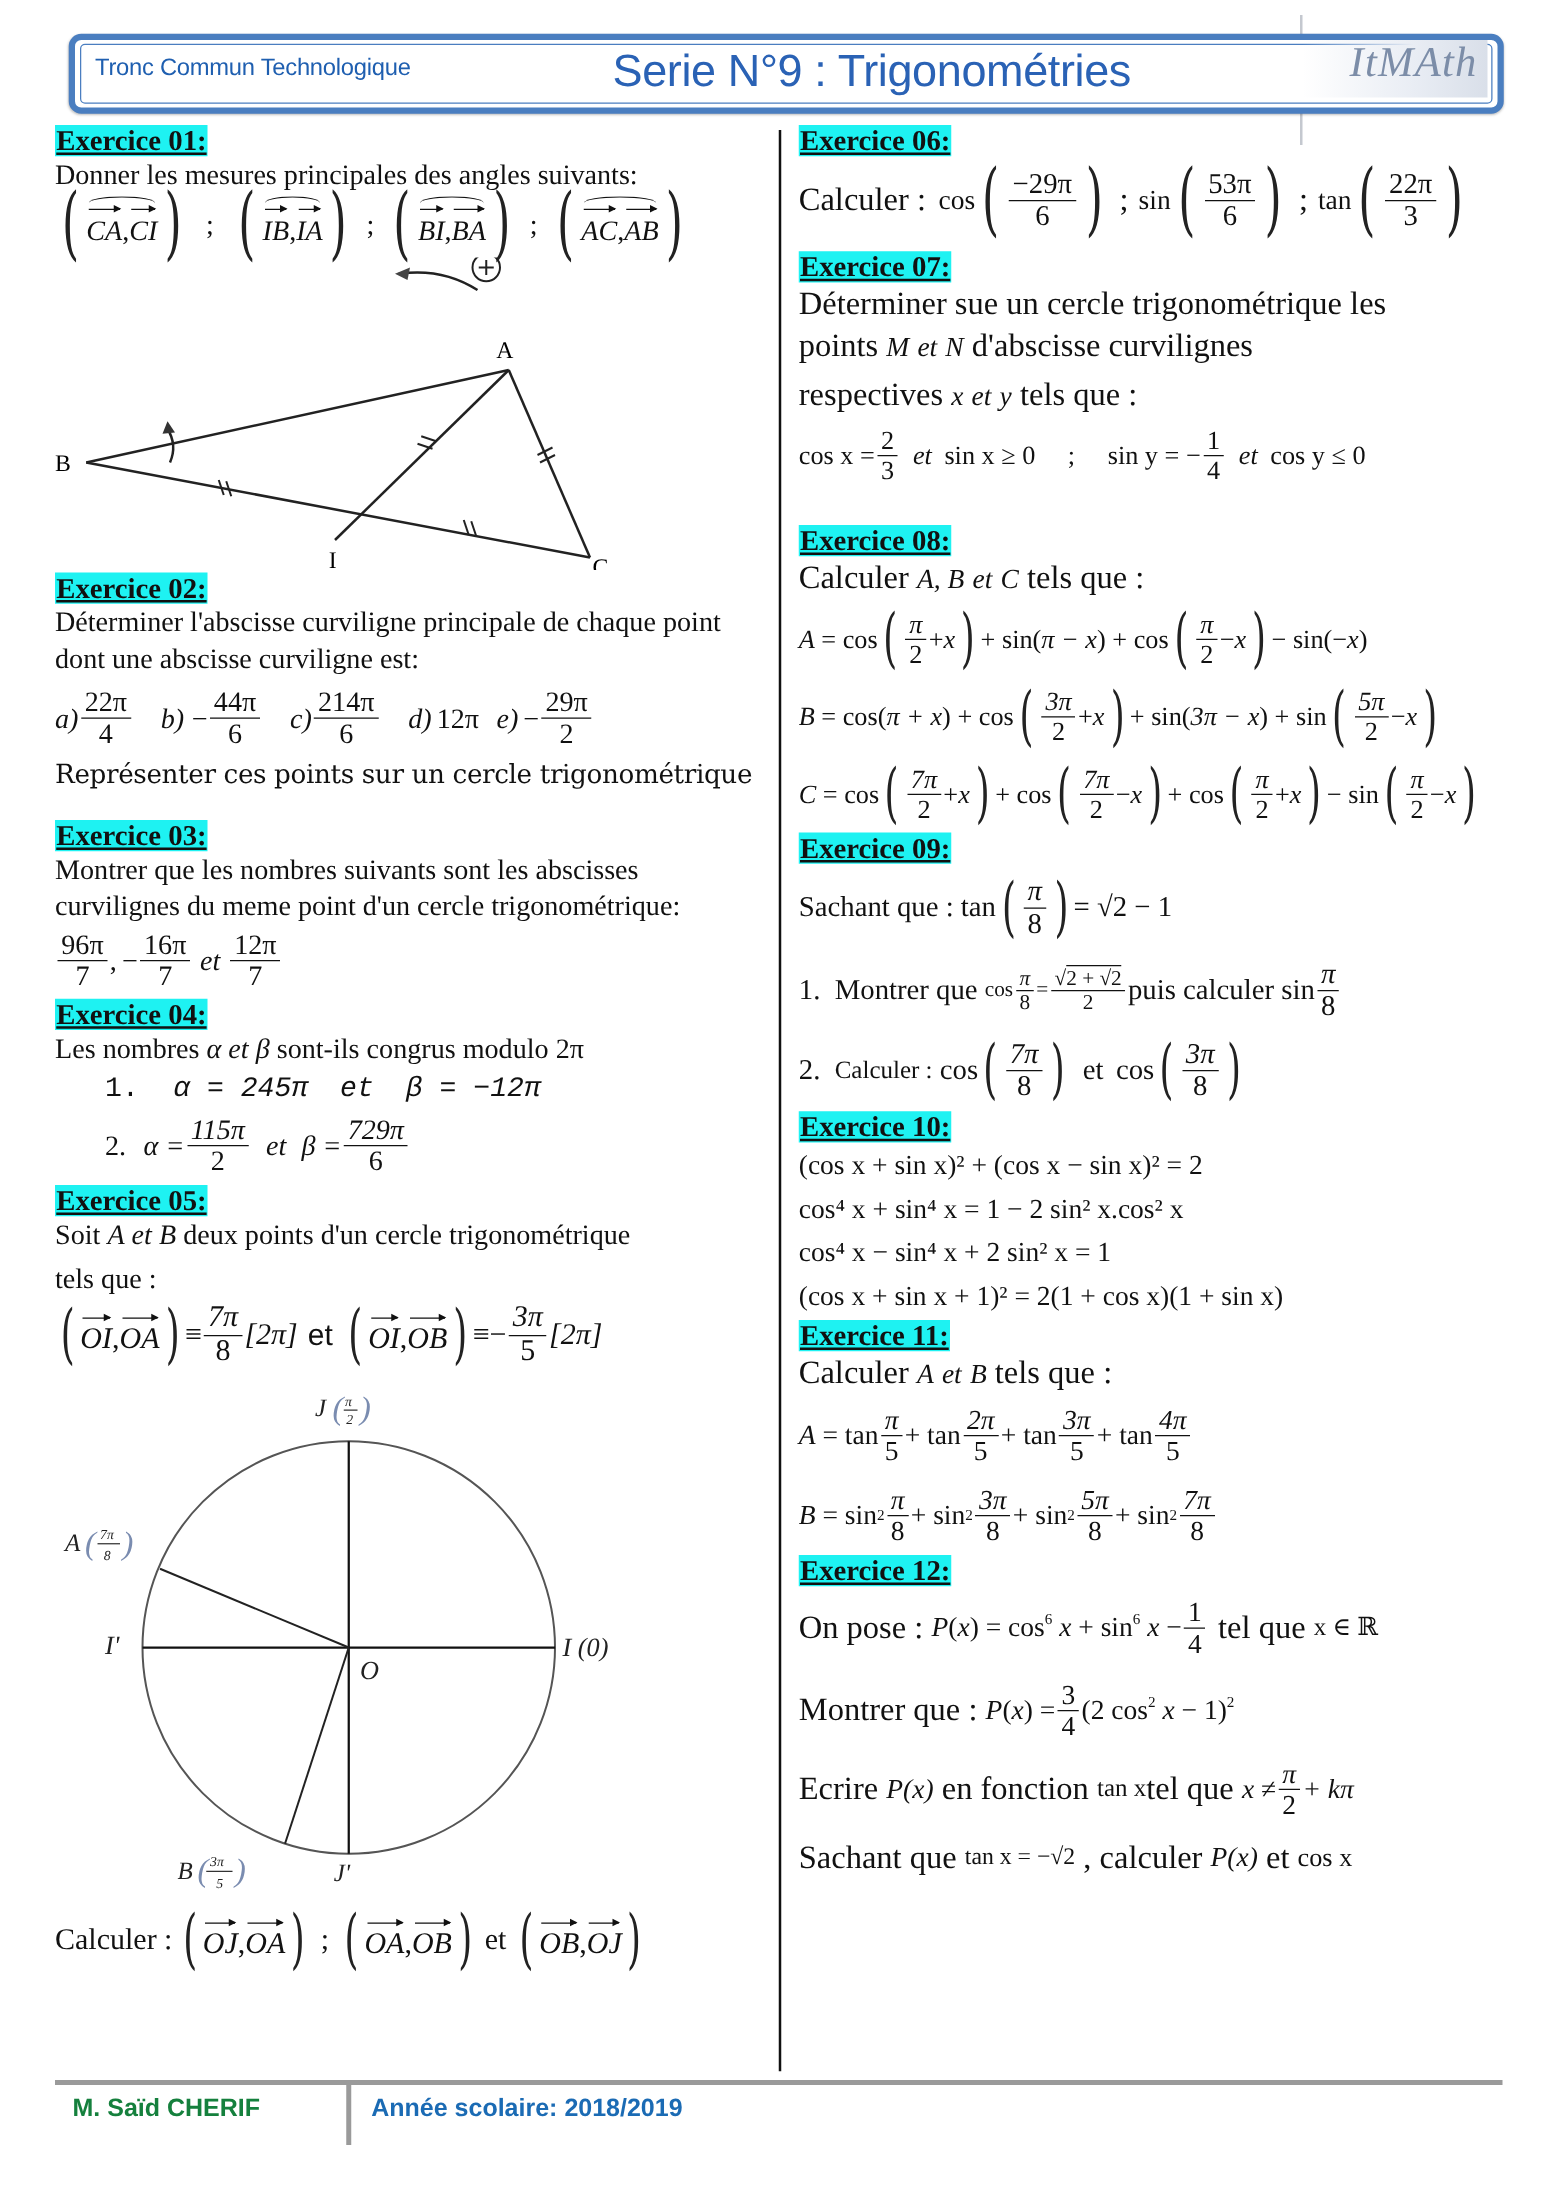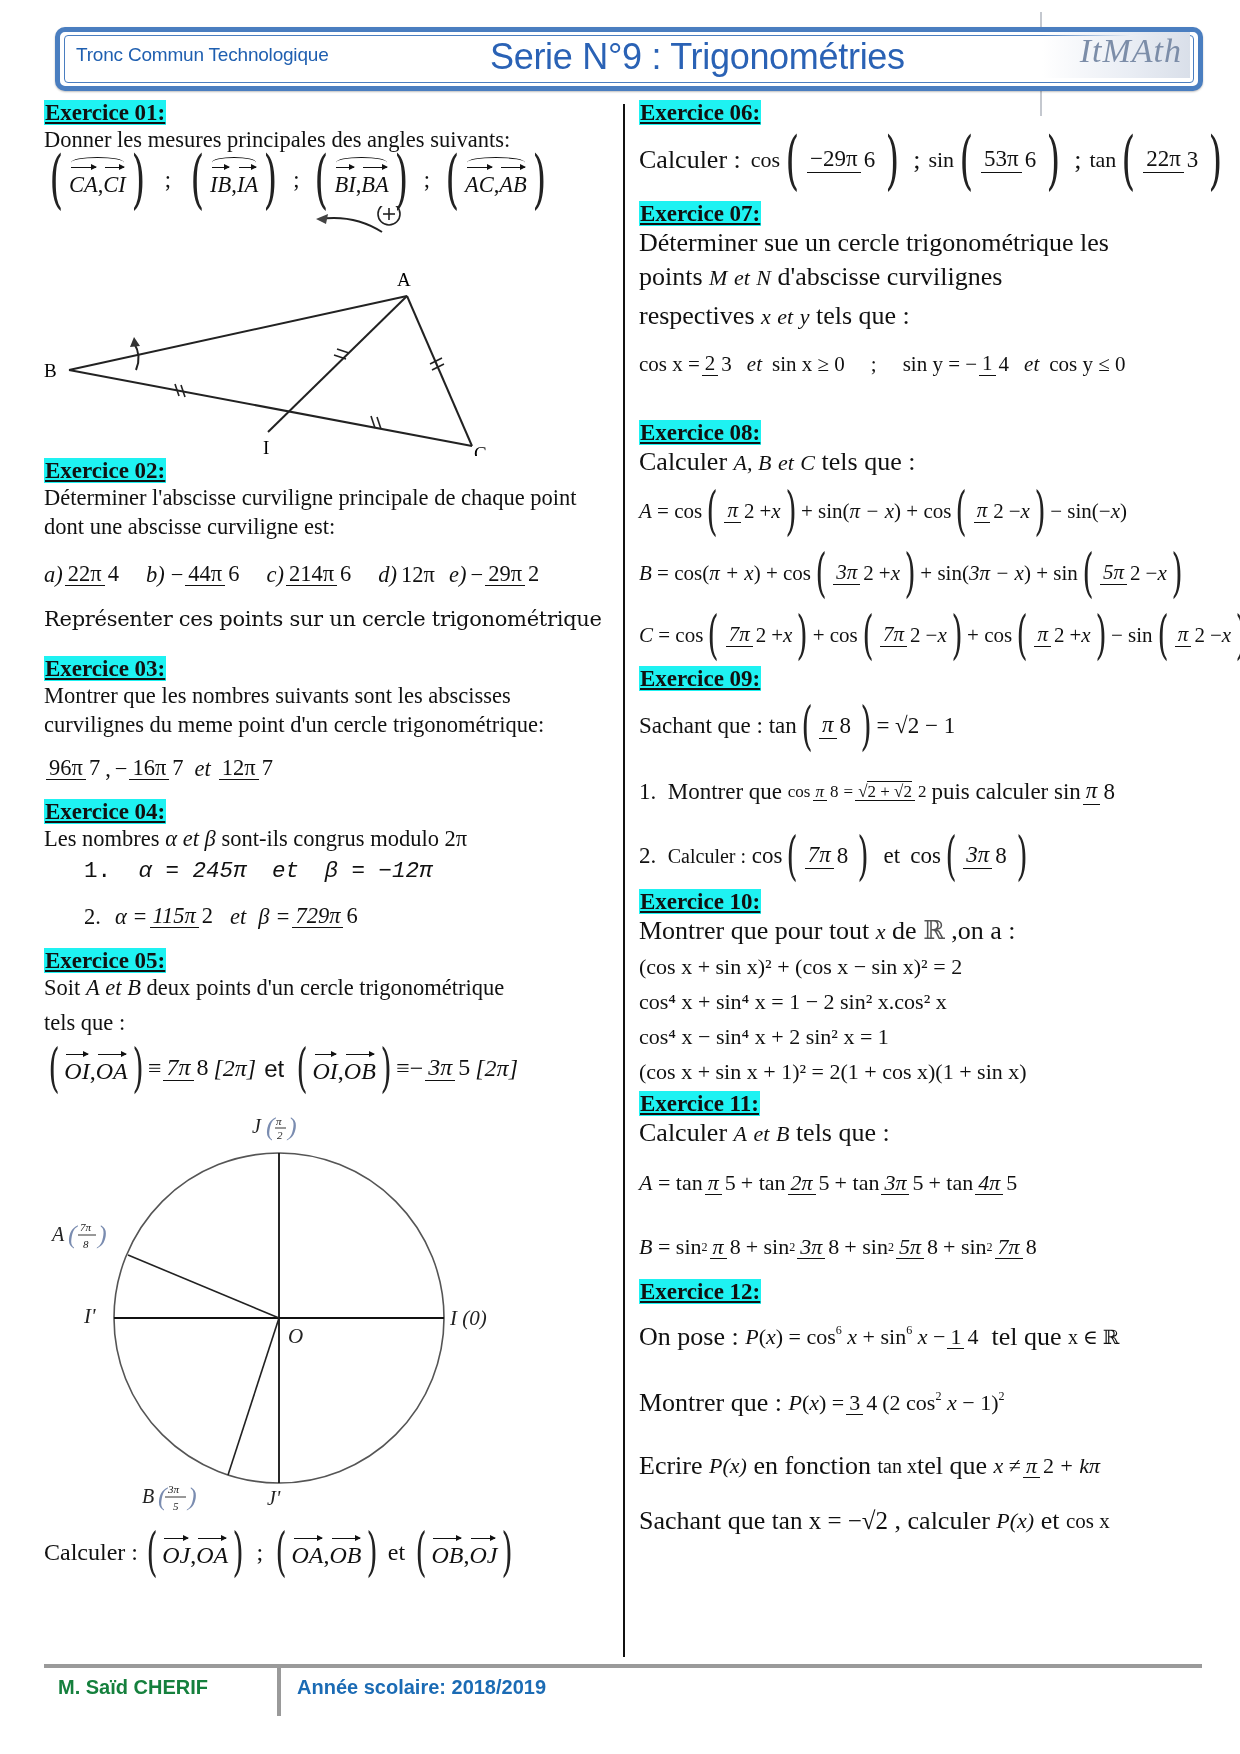--- a/index.html
+++ b/index.html
@@ -30,21 +30,21 @@
   .divider { position: absolute; left: 623px; top: 104px; width: 2px; height: 1553px; background: #111; }
 
   .exo-title { display: inline-block; background: #1ef2f2; font-family: "Liberation Serif", serif;
                font-weight: bold; font-size: 23px; text-decoration: underline; line-height: 25px;
                padding: 0 1px; }
   .txt { font-size: 22.5px; line-height: 29px; }
   .txt-lg { font-size: 26px; line-height: 34px; }
   .m { font-style: italic; }
   .fn { font-style: normal; }
 
-  .frac { display: inline-flex; flex-direction: row; align-items: center; vertical-align: middle;
+  .frac { display: inline-flex; flex-direction: column; align-items: center; vertical-align: middle;
           line-height: 1.05; margin: 0 2px; }
   .frac .num { border-bottom: 1.3px solid #111; padding: 0 3px; }
   .frac .den { padding: 0 3px; }
 
   .paren { display: inline-flex; align-items: center; vertical-align: middle; }
   .paren .pl, .paren .pr { font-size: 64px; font-weight: 100; line-height: 1; transform: scaleX(0.55);
                            font-family: "DejaVu Serif", serif; color: #222; }
   .paren .pl.md, .paren .pr.md { font-size: 52px; }
 
   .vec { position: relative; display: inline-block; font-style: italic; padding-top: 6px; }
@@ -488,27 +488,20 @@
             <span class="num m">3π</span>
             <span class="den">8</span>
           </span>
           <span class="pr md">)</span>
         </span>
     </div>
   </section>
 
   <section>
     <div class="exo-title">Exercice 10:</div>
-    <div class="txt-lg">
-      <span>Montrer que pour tout</span>
-      <span class="m" style="font-size:22px;">x</span>
-      <span>de</span>
-      <span style="color:#555;">ℝ</span>
-      <span>,on a :</span>
-    </div>
     <div style="font-size:22px;line-height:35px;">
       <div>(cos x + sin x)² + (cos x − sin x)² = 2</div>
       <div>cos⁴ x + sin⁴ x = 1 − 2 sin² x.cos² x</div>
       <div>cos⁴ x − sin⁴ x + 2 sin² x = 1</div>
       <div>(cos x + sin x + 1)² = 2(1 + cos x)(1 + sin x)</div>
     </div>
   </section>
 
   <section style="margin-top:2px;">
     <div class="exo-title">Exercice 11:</div>
@@ -580,21 +573,21 @@
       <span>tel que</span>&nbsp;
       <span style="font-size:22px;"><span class="m">x</span> ≠</span>
       <span class="frac" style="font-size:22px;">
           <span class="num m">π</span>
           <span class="den">2</span>
         </span>
       <span class="m" style="font-size:22px;">+ kπ</span>
     </div>
     <div class="row txt-lg" style="height:50px;">
       <span>Sachant que</span>&nbsp;
-      <span style="font-size:25px;">tan x = −√2</span>&nbsp;
+      <span style="font-size:19px;">tan x = −√2</span>&nbsp;
       <span>, calculer</span>&nbsp;
       <span class="m" style="font-size:22px;">P(x)</span>&nbsp;
       <span>et</span>&nbsp;
       <span style="font-size:21px;">cos x</span>
     </div>
   </section>
 </div>
 
 <div class="footer-line"></div>
 <div class="footer-sep"></div>

